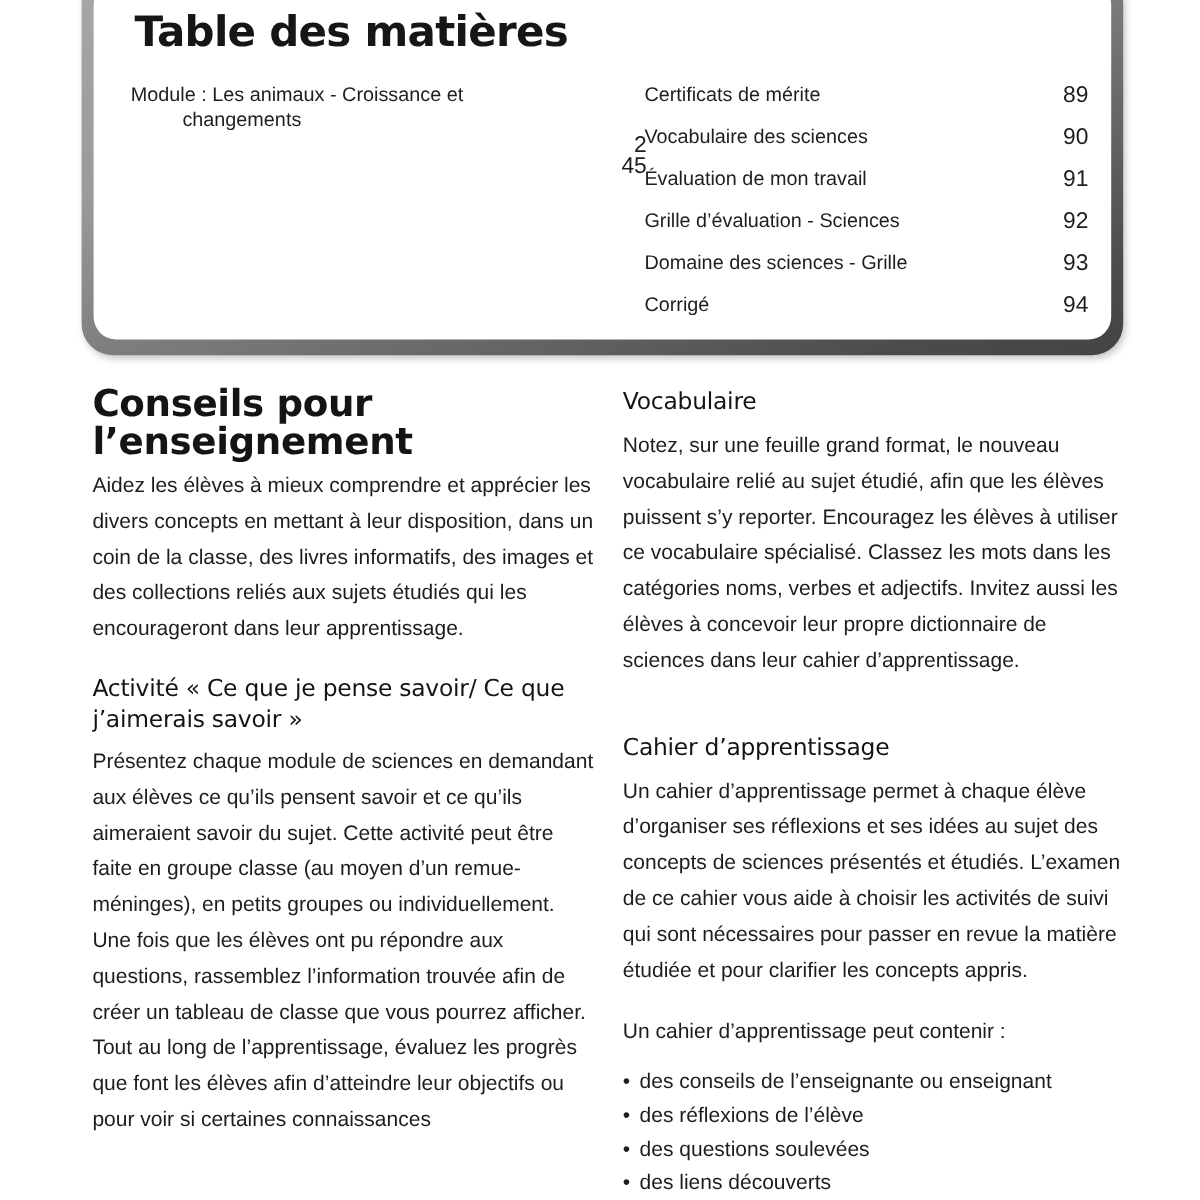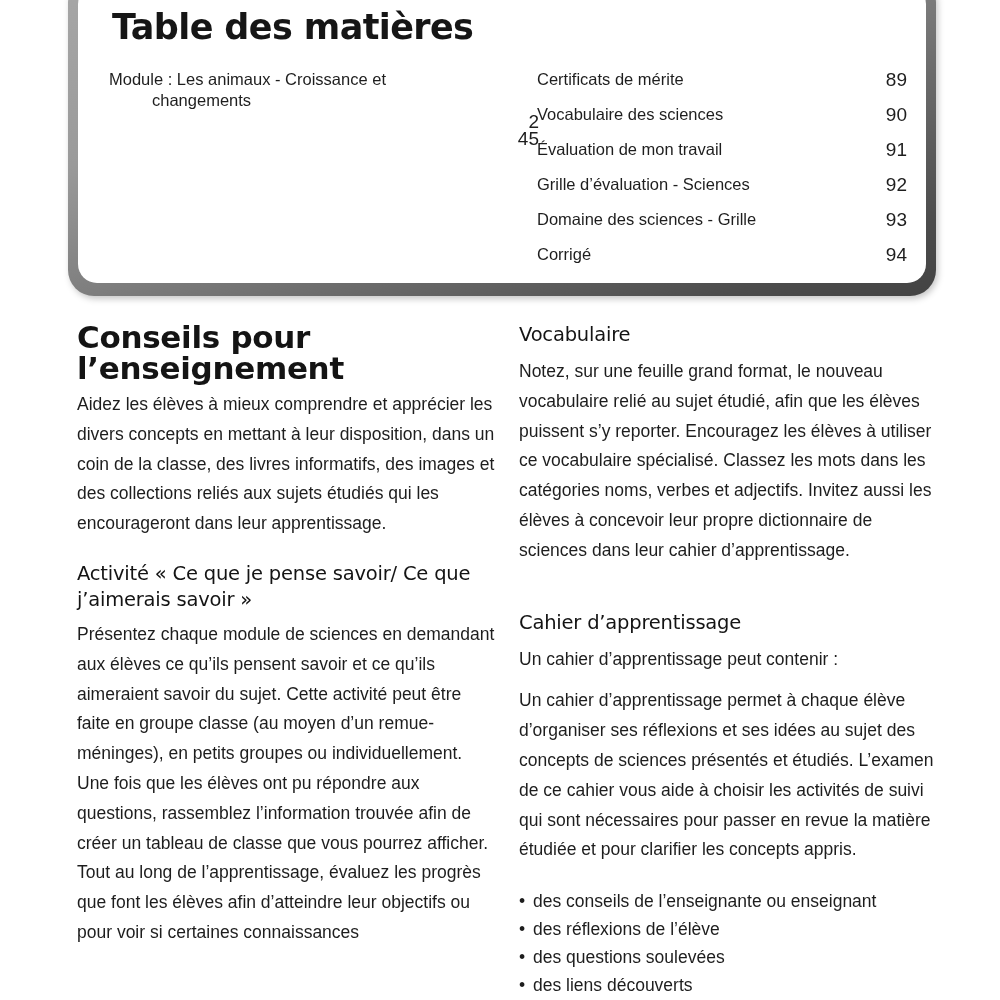--- a/index.html
+++ b/index.html
@@ -218,22 +218,22 @@
     <p class="para">Aidez les élèves à mieux comprendre et apprécier les divers concepts en mettant à leur disposition, dans un coin de la classe, des livres informatifs, des images et des collections reliés aux sujets étudiés qui les encourageront dans leur apprentissage.</p>
     <h2 class="sub-title tight">Activité «  Ce que je pense savoir/ Ce que j’aimerais savoir »</h2>
     <p class="para last">Présentez chaque module de sciences en demandant aux élèves ce qu’ils pensent savoir et ce qu’ils aimeraient savoir du sujet. Cette activité peut être faite en groupe classe (au moyen d’un remue-méninges), en petits groupes ou individuellement. Une fois que les élèves ont pu répondre aux questions, rassemblez l’information trouvée afin de créer un tableau de classe que vous pourrez afficher. Tout au long de l’apprentissage, évaluez les progrès que font les élèves afin d’atteindre leur objectifs ou pour voir si certaines connaissances</p>
   </div>
 
   <div class="body-col right">
     <h2 class="sub-title">Vocabulaire</h2>
     <p class="para">Notez, sur une feuille grand format, le nouveau vocabulaire relié au sujet étudié, afin que les élèves puissent s’y reporter. Encouragez les élèves à utiliser ce vocabulaire spécialisé. Classez les mots dans les catégories noms, verbes et adjectifs. Invitez aussi les élèves à concevoir leur propre dictionnaire de sciences dans leur cahier d’apprentissage.</p>
     <div class="spacer-lg"></div>
     <h2 class="sub-title">Cahier d’apprentissage</h2>
+    <p class="para">Un cahier d’apprentissage permet à chaque élève d’organiser ses réflexions et ses idées au sujet des concepts de sciences présentés et étudiés. L’examen de ce cahier vous aide à choisir les activités de suivi qui sont nécessaires pour passer en revue la matière étudiée et pour clarifier les concepts appris.</p>
     <p class="para lead-in">Un cahier d’apprentissage peut contenir :</p>
-    <p class="para">Un cahier d’apprentissage permet à chaque élève d’organiser ses réflexions et ses idées au sujet des concepts de sciences présentés et étudiés. L’examen de ce cahier vous aide à choisir les activités de suivi qui sont nécessaires pour passer en revue la matière étudiée et pour clarifier les concepts appris.</p>
     <ul class="bullets">
       <li>
         <span class="dot">•</span>
         <span>des conseils de l’enseignante ou enseignant</span>
       </li>
       <li>
         <span class="dot">•</span>
         <span>des réflexions de l’élève</span>
       </li>
       <li>

